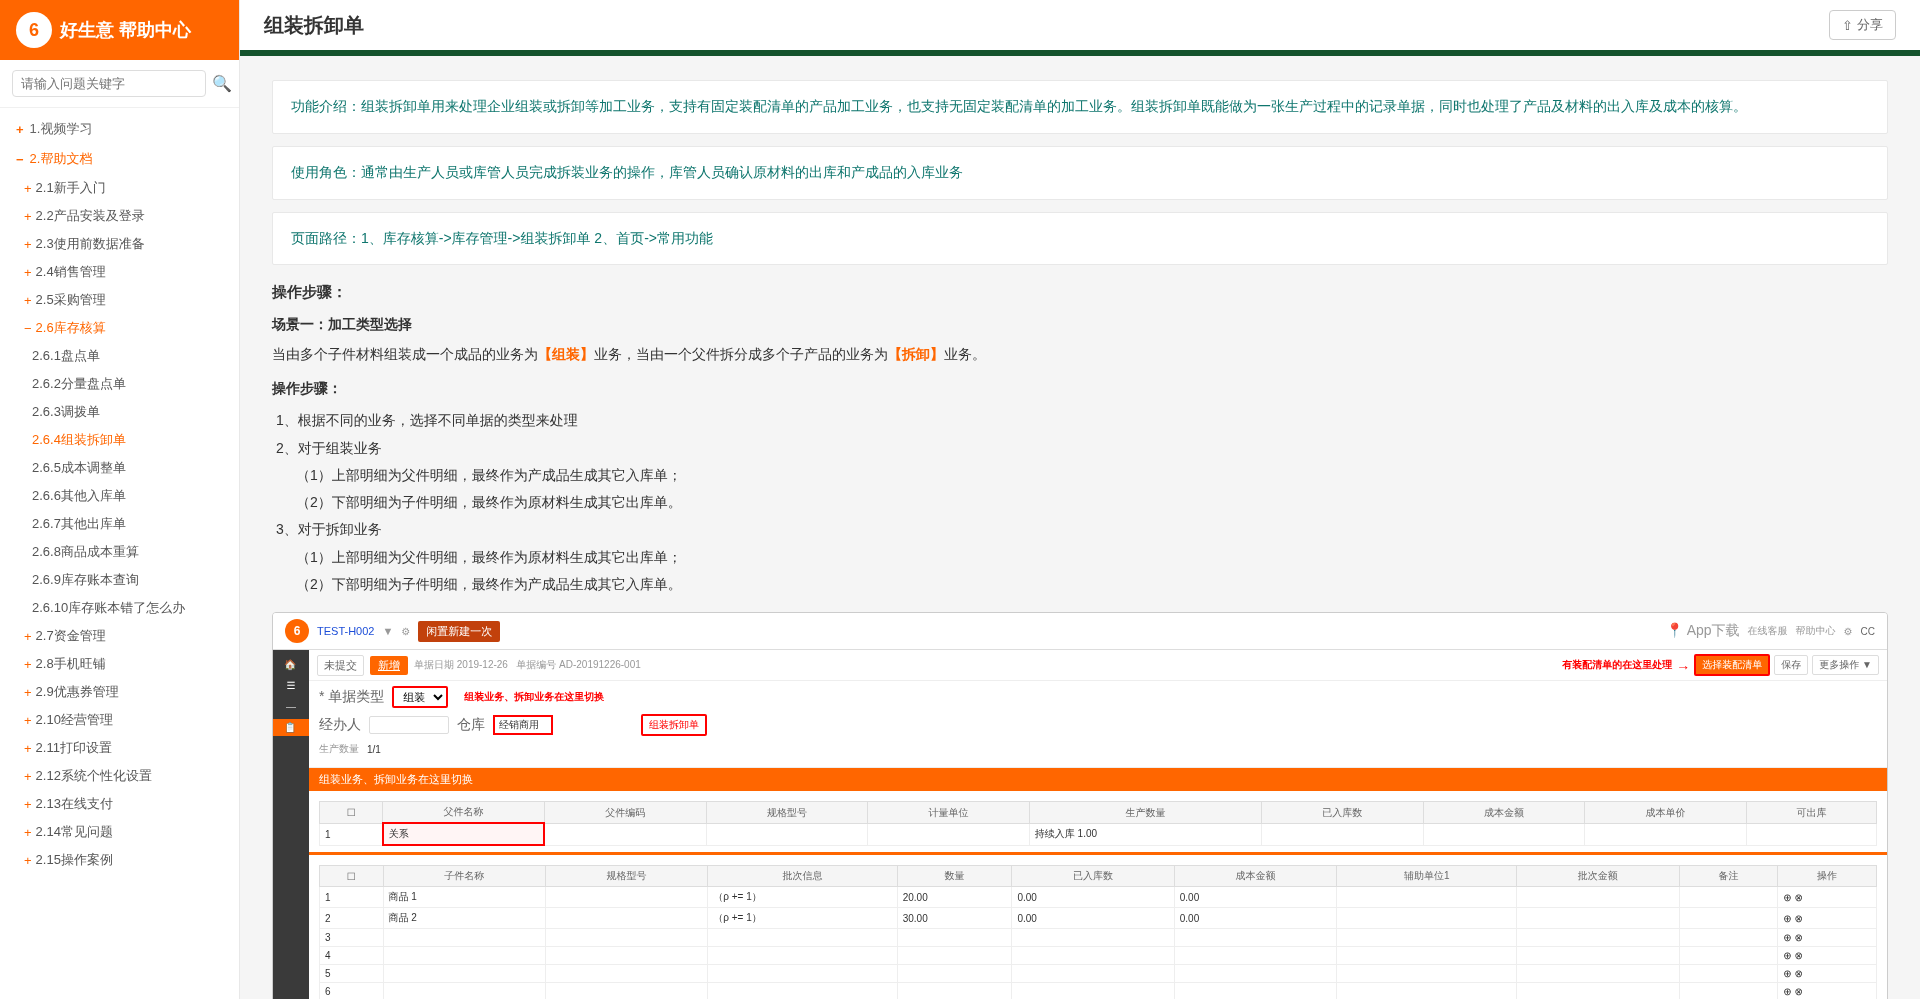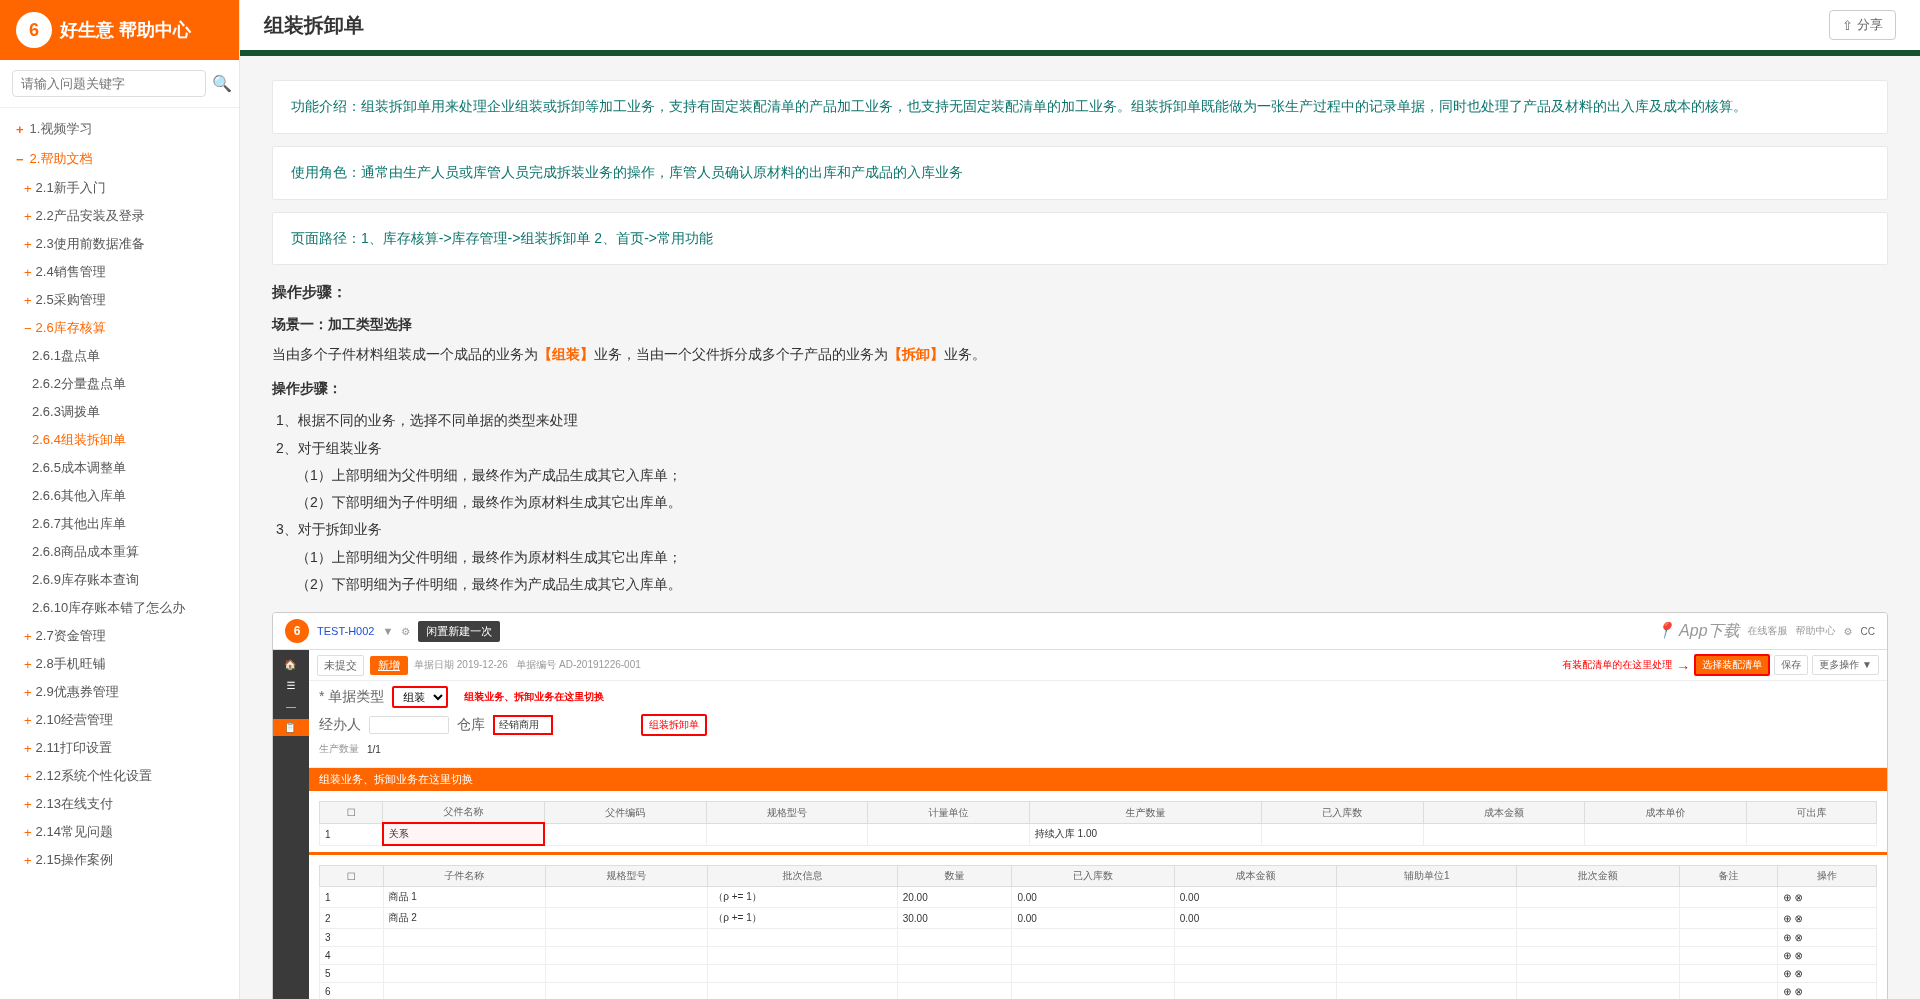--- a/index.html
+++ b/index.html
@@ -413,23 +413,23 @@
     </ul>
 
     <div class="screenshot-container">
       <div class="screenshot-inner">
 
         <div class="mock-topbar">
           <div class="mock-logo">6</div>
           <span class="mock-company">TEST-H002</span>
           <span style="font-size:11px;color:#999;">▼</span>
           <span style="font-size:10px;color:#999;">⚙</span>
-          <button class="mock-btn" style="background:#404040;">闲置新建一次</button>
+          <button class="mock-btn" style="background:#c2410c;">闲置新建一次</button>
           <div class="mock-spacer"></div>
-          <span style="font-size:16px;color:#999;font-style:italic;">📍 App下载</span>
+          <span style="font-size:14px;color:#999;">📍 App下载</span>
           <span style="font-size:10px;color:#999;">在线客服</span>
           <span style="font-size:10px;color:#999;">帮助中心</span>
           <span style="font-size:10px;color:#999;">⚙</span>
           <span style="font-size:10px;color:#666;">CC</span>
         </div>
 
         <div style="display:flex; background:#f5f5f5;">
 
           <div style="width:36px; background:#3a3a3a; display:flex; flex-direction:column; align-items:center; padding:6px 0; gap:4px;">
             <div style="color:#fff;font-size:10px;padding:3px;cursor:pointer;">🏠</div>
@@ -442,21 +442,21 @@
 
             <div style="background:#fff; display:flex; align-items:center; padding:4px 8px; gap:6px; border-bottom:1px solid #eee; font-size:11px;">
               <button class="mock-btn-outline">未提交</button>
               <button class="mock-btn" style="background:#ff6600; padding:2px 8px;text-decoration:underline;">新增</button>
               <span style="color:#999;font-size:10px;">
                 单据日期 <span>2019-12-26</span> &nbsp;
                 单据编号 <span>AD-20191226-001</span>
               </span>
 
               <div style="position:relative;display:flex;align-items:center;gap:4px; margin-left:auto;">
-                <span style="color:#ff0000; font-size:10px; font-weight:normal;">有装配清单的在这里处理</span>
+                <span style="color:#ff0000; font-size:10px; font-weight:bold;">有装配清单的在这里处理</span>
                 <span style="color:#ff0000;font-size:14px;font-weight:bold;">→</span>
                 <button style="border:2px solid #ff0000; background:#ff6600; color:#fff; font-size:10px; padding:2px 6px; border-radius:2px; cursor:pointer;">选择装配清单</button>
                 <button class="mock-btn-outline" style="font-size:10px;">保存</button>
                 <button class="mock-btn-outline" style="font-size:10px;">更多操作 ▼</button>
               </div>
             </div>
 
             <div style="background:#fff; padding:5px 10px; border-bottom:1px solid #eee;">
               <div class="mock-form-row">
                 <span class="mock-label">* 单据类型</span>

